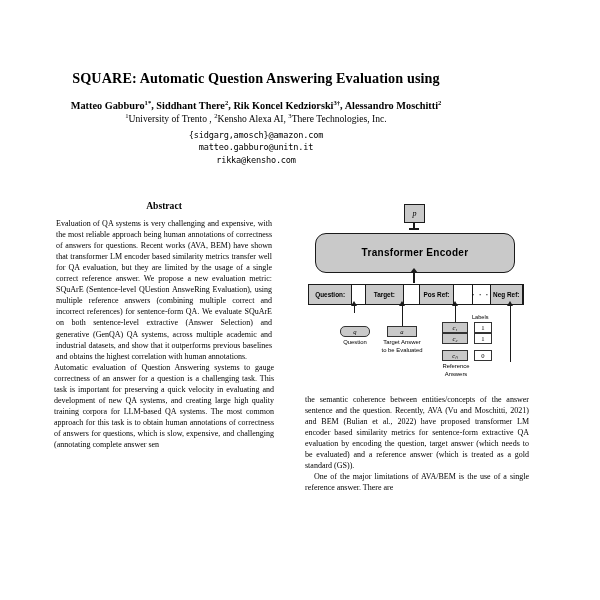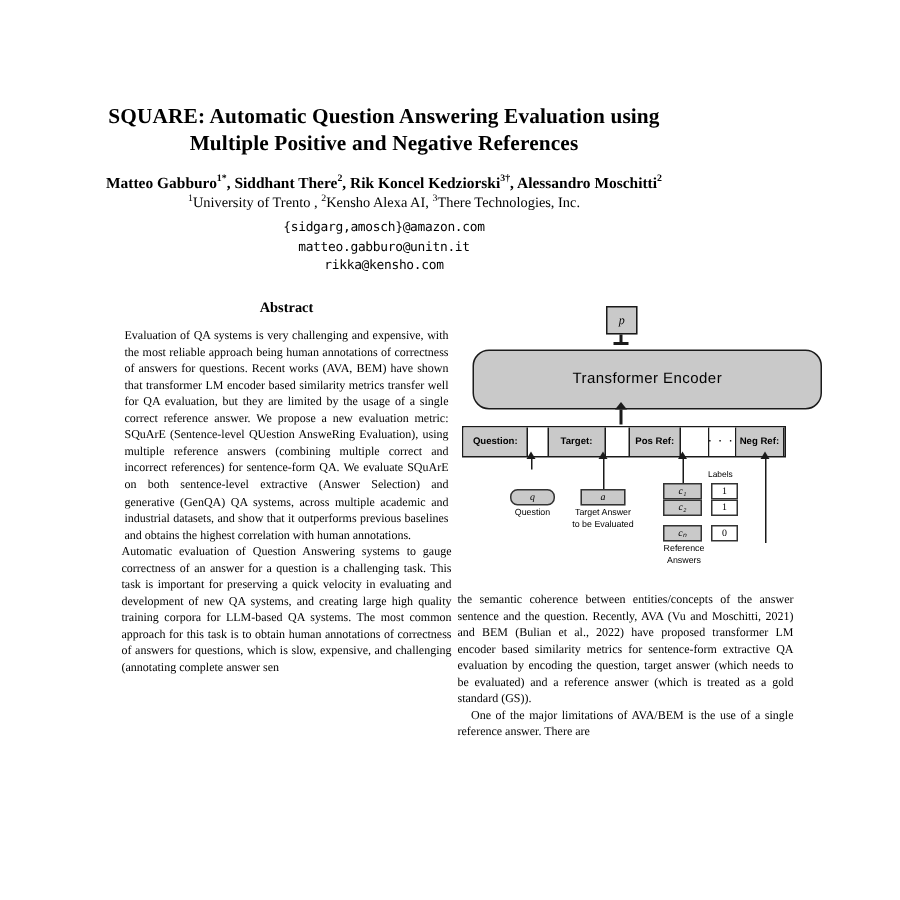--- a/index.html
+++ b/index.html
@@ -56,21 +56,21 @@
 
   
   .col {
     position: absolute;
     top: 200px;
     width: 226px;
     font-size: 8.0px;
     line-height: 11.05px;
     text-align: justify;
   }
-  .col-left  { left: 81px; width: 220px; }
+  .col-left  { left: 54px; width: 220px; }
   .col-right { left: 305px; width: 224px; }
 
   .abstract-head {
     text-align: center;
     font-weight: bold;
     font-size: 9.6px;
     margin: 0 0 7px 0;
   }
   .abstract-body { padding: 0 2px 0 2px; }
   p.para { margin: 0; text-indent: 0; }
@@ -116,24 +116,25 @@
   }
   .p-stem {
     position: absolute; left: 108px; top: 23px;
     width: 2px; height: 6px; background: #1a1a1a;
   }
   .p-foot {
     position: absolute; left: 104px; top: 28px;
     width: 10px; height: 2px; background: #1a1a1a;
   }
   .encoder {
-    left: 10px; top: 33px; width: 233px; height: 40px;
+    left: 10px; top: 33px; width: 200px; height: 40px;
     border-radius: 11px;
     font-size: 10px;
     letter-spacing: 0.3px;
+    font-weight: bold;
   }
   .enc-arrow {
     position: absolute; left: 108px; top: 73px;
     width: 1.5px; height: 10px; background: #1a1a1a;
   }
   .enc-arrow:after {
     content: ""; position: absolute; left: -3px; top: -5px;
     border-left: 4px solid transparent; border-right: 4px solid transparent;
     border-bottom: 5px solid #1a1a1a;
   }
@@ -207,21 +208,20 @@
   .lbl-labels   { left: 167px; top: 114px; width: 24px; font-size: 5.6px; text-align: left;}
 </style>
 </head>
 <body>
 
 <div id="page">
 
   <div class="header">
     <div class="title">
       <span>SQUARE: Automatic Question Answering Evaluation using</span><br>
-      <span>Multiple Positive and Negative References</span>
     </div>
 
     <div class="authors">
       <span>Matteo Gabburo</span><sup>1*</sup>, <span>Siddhant There</span><sup>2</sup>, <span>Rik Koncel Kedziorski</span><sup>3†</sup>, <span>Alessandro Moschitti</span><sup>2</sup>
     </div>
 
     <div class="affils">
       <sup>1</sup><span>University of Trento ,</span>
       <sup>2</sup><span>Kensho Alexa AI,</span>
       <sup>3</sup><span>There Technologies, Inc.</span>

